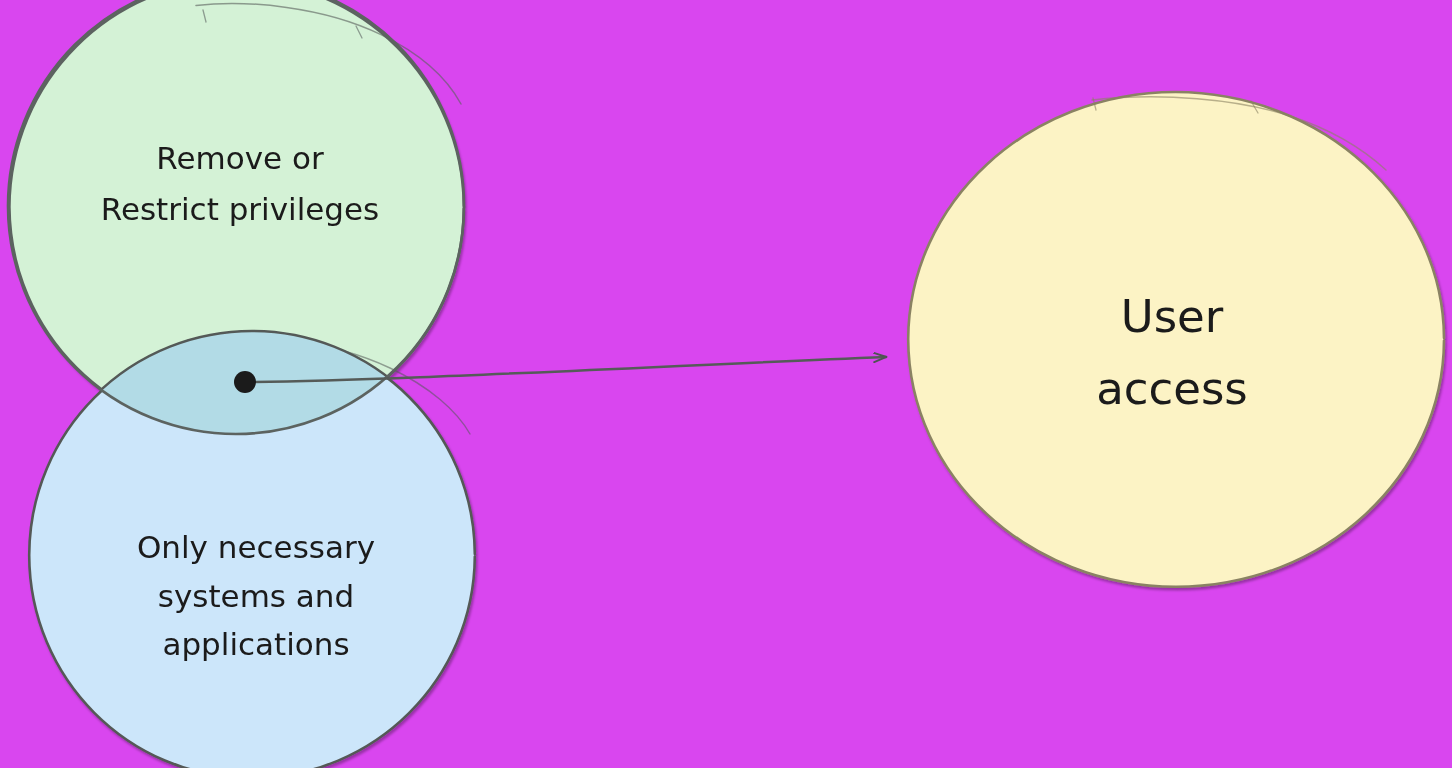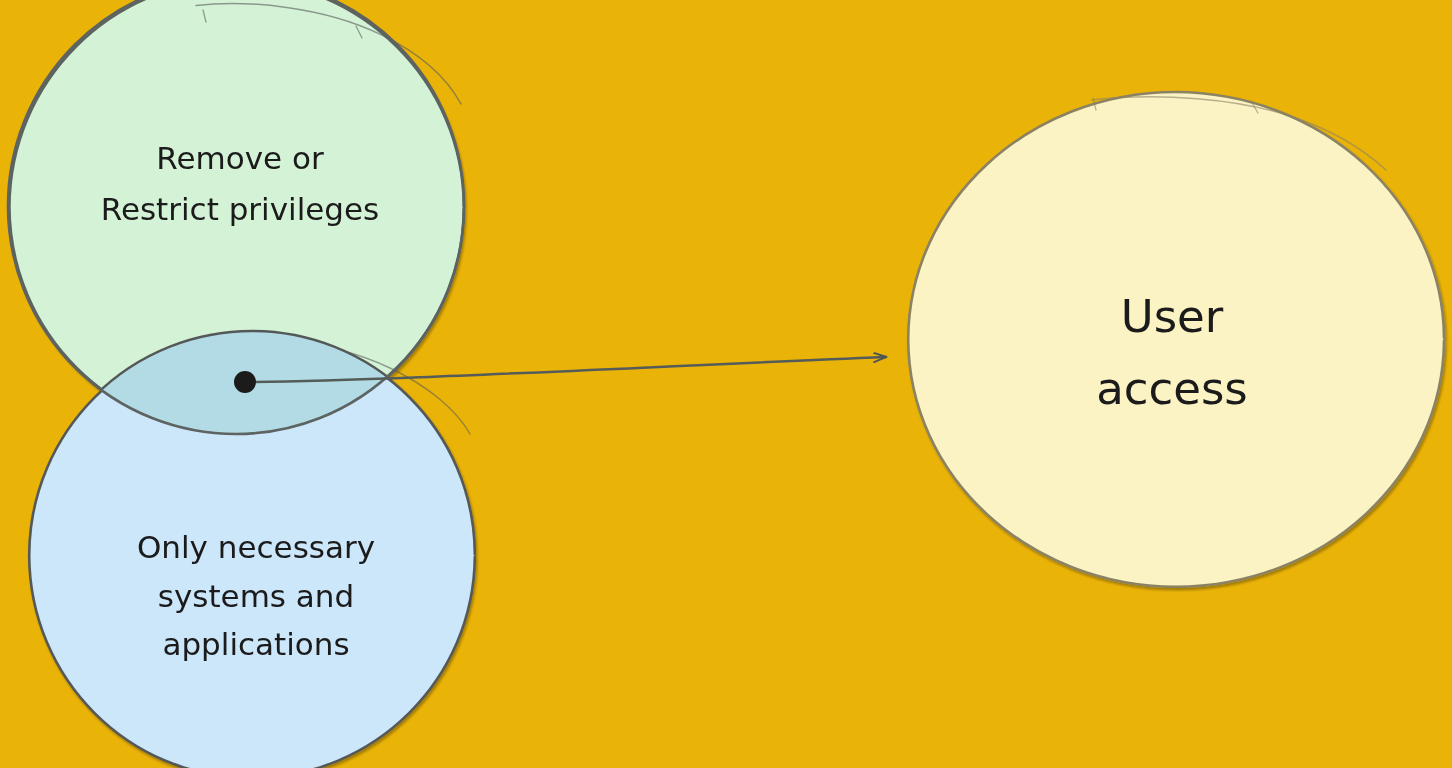--- a/index.html
+++ b/index.html
@@ -7,21 +7,21 @@
     padding: 0;
     background: #ffffff;
   }
   body {
     font-family: "DejaVu Sans", sans-serif;
   }
   #canvas {
     position: relative;
     width: 1452px;
     height: 768px;
-    background: #eab308;
+    background: #d946ef;
     overflow: hidden;
   }
   #diagram-svg {
     position: absolute;
     left: 0;
     top: 0;
     width: 1452px;
     height: 768px;
   }
   .node-label {

